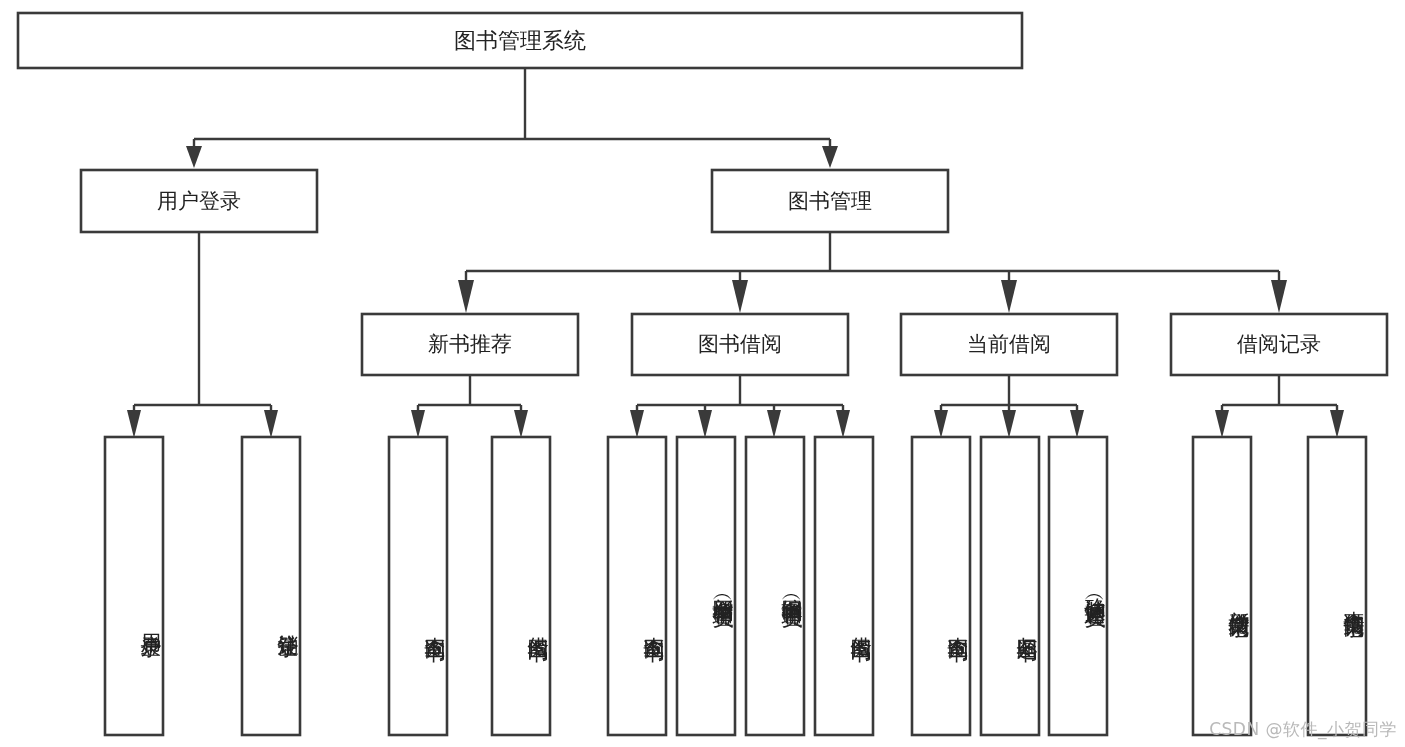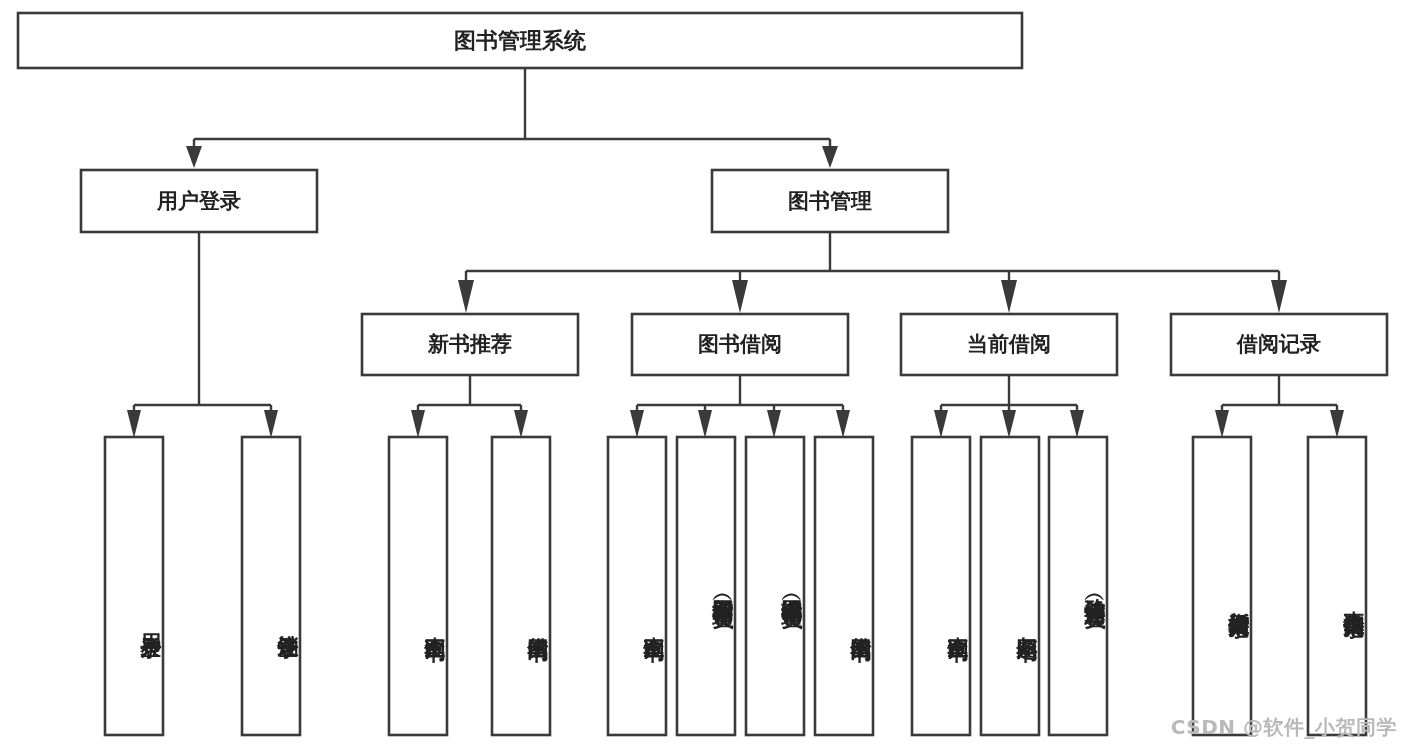--- a/index.html
+++ b/index.html
@@ -9,21 +9,20 @@
   }
   body {
     font-family: "DejaVu Sans", "Liberation Sans", sans-serif;
   }
   #diagram-root {
     position: relative;
     width: 1405px;
     height: 747px;
     background: #ffffff;
     overflow: hidden;
-    font-weight: bold;
   }
   svg.diagram-canvas {
     position: absolute;
     left: 0;
     top: 0;
     width: 1405px;
     height: 747px;
     display: block;
   }
   .node-box {
@@ -65,21 +64,21 @@
     justify-content: center;
     white-space: nowrap;
     pointer-events: none;
     user-select: none;
   }
   .watermark {
     position: absolute;
     right: 8px;
     bottom: 6px;
     font-family: "DejaVu Sans", "Liberation Sans", sans-serif;
-    font-size: 20px;
+    font-size: 17px;
     color: #b9b9b9;
     letter-spacing: 0.5px;
     white-space: nowrap;
   }
 </style>
 </head>
 <body>
 
 <div id="diagram-root">
 

